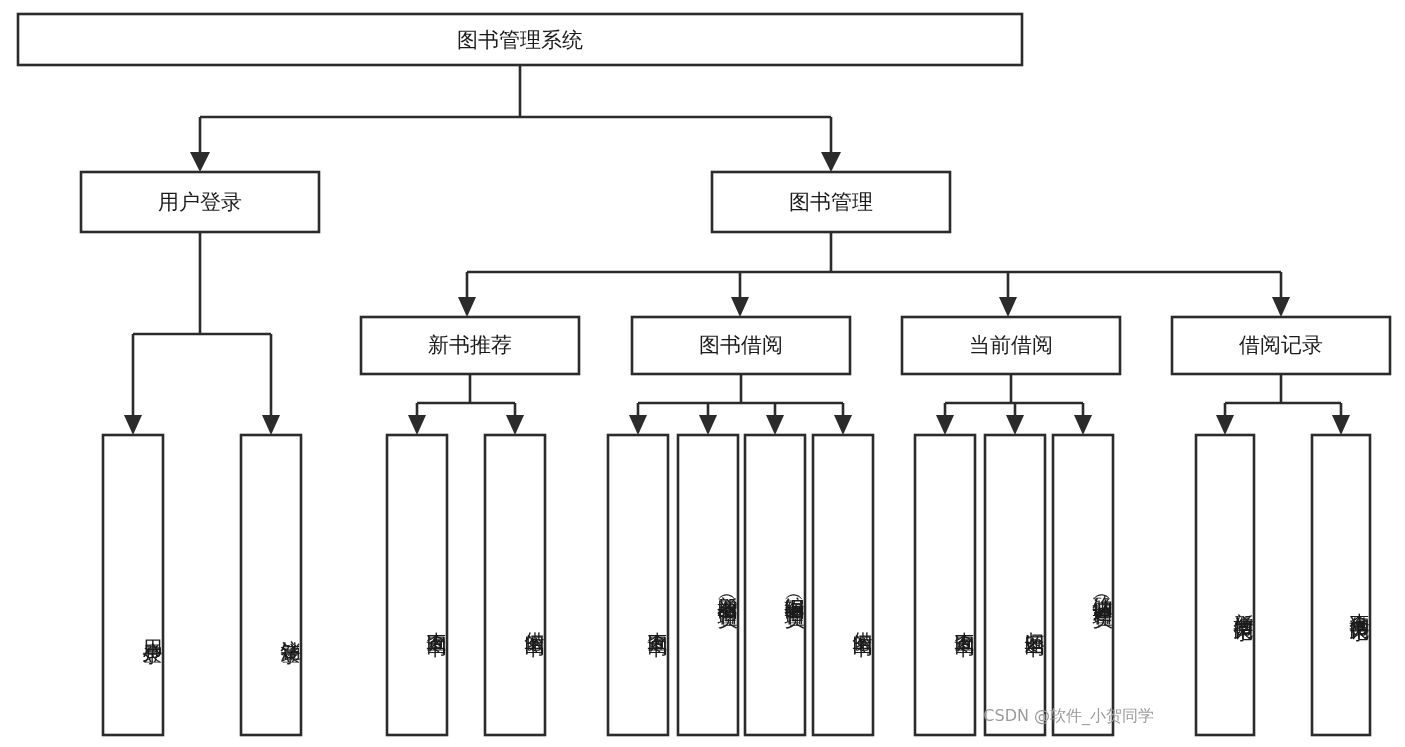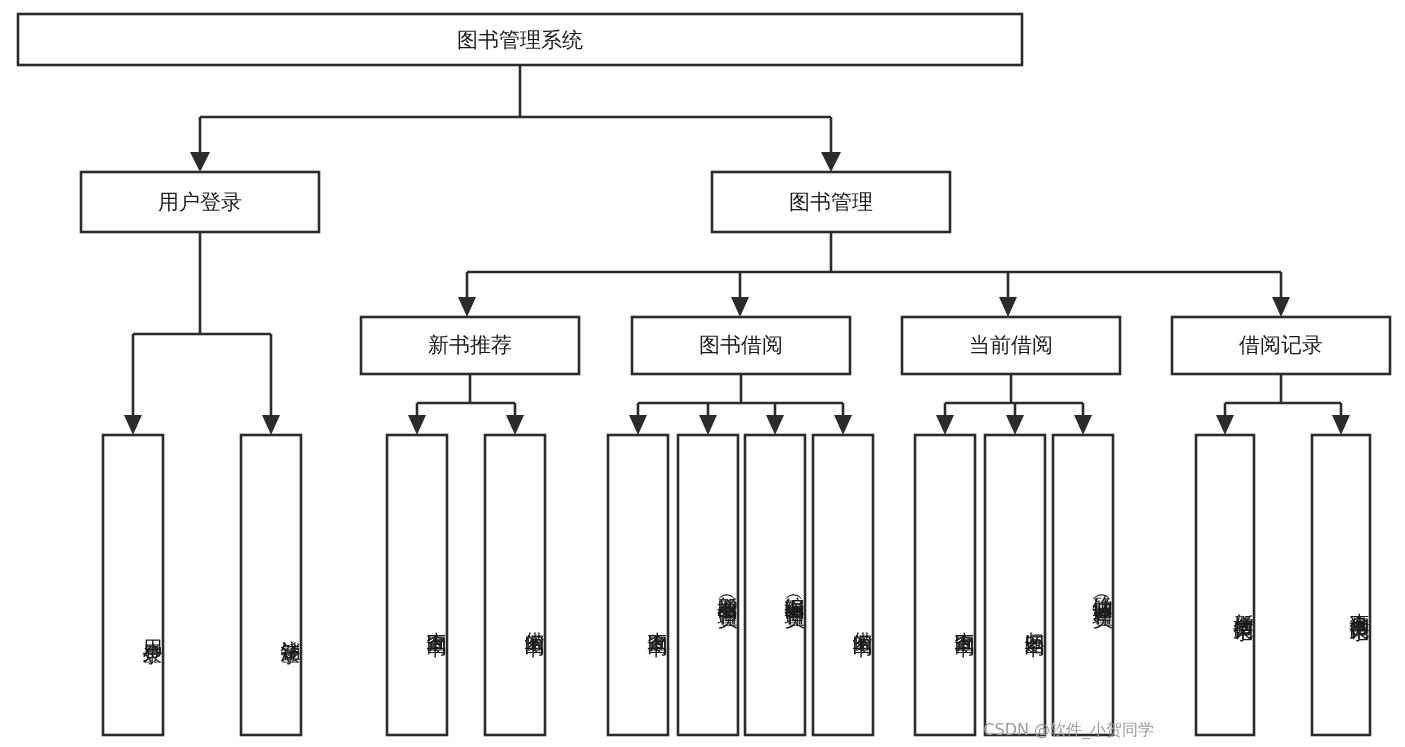--- a/index.html
+++ b/index.html
@@ -60,21 +60,21 @@
     color: #1b1b1b;
     white-space: nowrap;
     display: flex;
     align-items: flex-start;
     justify-content: center;
     pointer-events: none;
   }
   .watermark {
     position: absolute;
     right: 8px;
-    bottom: 6px;
+    bottom: 20px;
     font-family: "DejaVu Sans", "Liberation Sans", sans-serif;
     font-size: 16px;
     color: #9b9b9b;
     white-space: nowrap;
   }
 </style>
 </head>
 <body>
 
 <div id="diagram-root">

